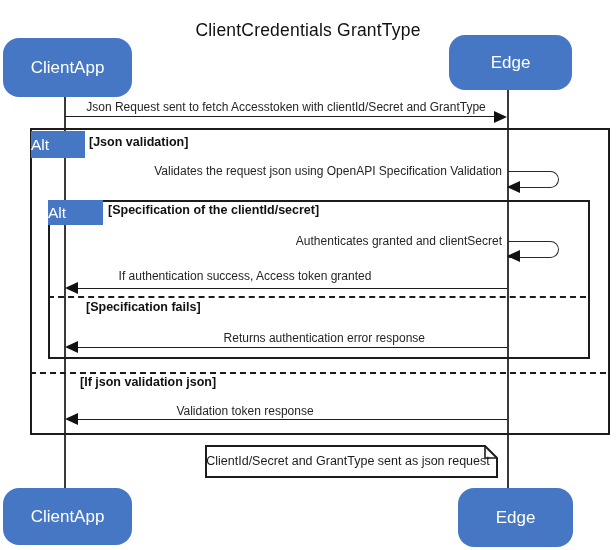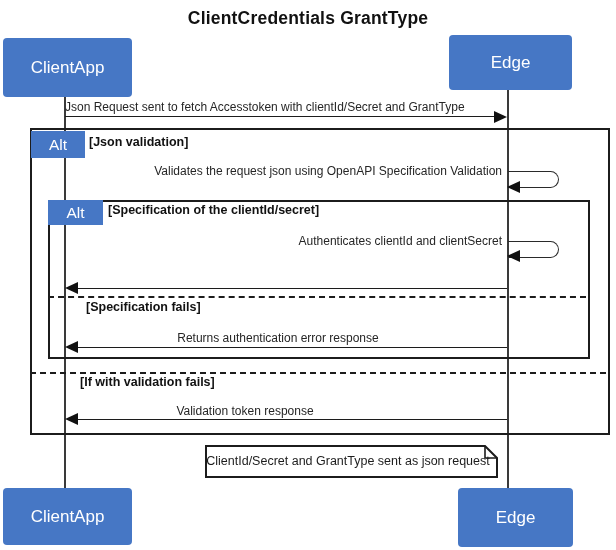--- a/index.html
+++ b/index.html
@@ -1,60 +1,60 @@
 <!DOCTYPE html>
 <html style="--actor-fill: #4677C5; --line: #1c1c1c;"><head>
 <meta charset="utf-8">
 <style>
   html,body { margin:0; padding:0; background:#fff; }
   .canvas {
     position:relative; width:616px; height:550px; background:#fff;
     font-family:"Liberation Sans", sans-serif; color:#1f1f1f; overflow:hidden;
   }
   .title {
-    position:absolute; top:8px; left:0; width:616px; text-align:center;
-    font-size:17.5px; font-weight:bold; letter-spacing:.2px; color:#111;
+    position:absolute; top:20px; left:0; width:616px; text-align:center;
+    font-size:17.5px; font-weight:normal; letter-spacing:.2px; color:#111;
   }
   .actor {
     position:absolute; background:var(--actor-fill,#4677C5); color:#fff;
-    border-radius:4px; display:flex; align-items:center; justify-content:center;
+    border-radius:16px; display:flex; align-items:center; justify-content:center;
     font-size:17px;
   }
   .a-tl { left:3px;   top:38px;  width:129px; height:59px; }
   .a-tr { left:449px; top:35px;  width:123px; height:55px; }
   .a-bl { left:3px;   top:488px; width:129px; height:57px; }
   .a-br { left:458px; top:488px; width:115px; height:59px; }
 
   .lifeline { position:absolute; width:2px; background:#3a3a3a; }
   .ll-client { left:64px; top:97px; height:391px; }
   .ll-edge   { left:507px; top:90px; height:398px; }
 
   .frame { position:absolute; border:2px solid var(--line,#1c1c1c); }
   .frame-outer { left:30px; top:128px; width:576px; height:303px; }
   .frame-inner { left:48px; top:200px; width:538px; height:155px; }
 
   .alt-label {
     position:absolute; background:var(--actor-fill,#4677C5); color:#fff;
-    display:flex; align-items:center; justify-content:center; font-size:15.5px;
+    display:flex; align-items:center; justify-content:flex-start; font-size:15.5px;
   }
   .alt-outer { left:31px; top:131px; width:54px; height:27px; }
   .alt-inner { left:48px; top:200px; width:55px; height:25px; }
 
   .guard { position:absolute; font-weight:bold; font-size:12.5px; color:#111; white-space:nowrap;text-align:right; }
   .g1 { left:89px;  top:135px; }
   .g2 { left:108px; top:203px; }
   .g3 { left:86px;  top:300px; }
   .g4 { left:80px;  top:375px; }
 
   .msg { position:absolute; font-size:12px; color:#262626; white-space:nowrap; }
-  .m1-text { left:65px;  top:100px; width:390px; text-align:center; }
+  .m1-text { left:65px;  top:100px; width:442px; text-align:center; }
   .m2-text { left:140px; top:164px; width:362px; text-align:right;  }
   .m3-text { left:240px; top:234px; width:262px; text-align:right;  }
   .m4-text { left:65px;  top:269px; width:360px; text-align:center; }
-  .m5-text { left:65px;  top:331px; width:360px; text-align:center;padding-left:33px; }
+  .m5-text { left:65px;  top:331px; width:360px; text-align:right; }
   .m6-text { left:65px;  top:404px; width:360px; text-align:center; }
 
   .line { position:absolute; height:0; border-top:1.6px solid var(--line,#1c1c1c); }
   .m1-line { left:65px; top:116px; width:430px; }
   .m4-line { left:77px; top:288px; width:430px; }
   .m5-line { left:77px; top:347px; width:430px; }
   .m6-line { left:77px; top:419px; width:430px; }
 
   .dashed { position:absolute; height:0; border-top:2px dashed var(--line,#1c1c1c); }
   .div-inner { left:48px; top:296px; width:538px; }
@@ -113,36 +113,37 @@
   <div class="msg m2-text">Validates the request json using OpenAPI Specification Validation</div>
   <div class="selfloop sl1"></div>
   <div class="arrow left m2-arrow"></div>
 
   <div class="frame frame-inner"></div>
   <div class="alt-label alt-inner">
     <span>Alt</span>
   </div>
   <div class="guard g2">[Specification of the clientId/secret]</div>
 
-  <div class="msg m3-text">Authenticates clientId and clientSecret</div>
+  <div class="msg m3-text">Authenticates granted and clientSecret</div>
   <div class="selfloop sl2"></div>
   <div class="arrow left m3-arrow"></div>
 
+  <div class="msg m4-text">If authentication success, Access token granted</div>
   <div class="line m4-line"></div>
   <div class="arrow left m4-arrow"></div>
 
   <div class="dashed div-inner"></div>
   <div class="guard g3">[Specification fails]</div>
 
   <div class="msg m5-text">Returns authentication error response</div>
   <div class="line m5-line"></div>
   <div class="arrow left m5-arrow"></div>
 
   <div class="dashed div-outer"></div>
-  <div class="guard g4">[If with validation fails]</div>
+  <div class="guard g4">[If json validation json]</div>
 
   <div class="msg m6-text">Validation token response</div>
   <div class="line m6-line"></div>
   <div class="arrow left m6-arrow"></div>
 
   <div class="note-wrap">
     <svg width="294" height="33">
       <path d="M1,1 H280 L292,13 V32 H1 Z" fill="#ffffff" stroke="#1c1c1c" stroke-width="2"></path>
       <path d="M280,1 V13 H292" fill="none" stroke="#1c1c1c" stroke-width="1.6"></path>
     </svg>

